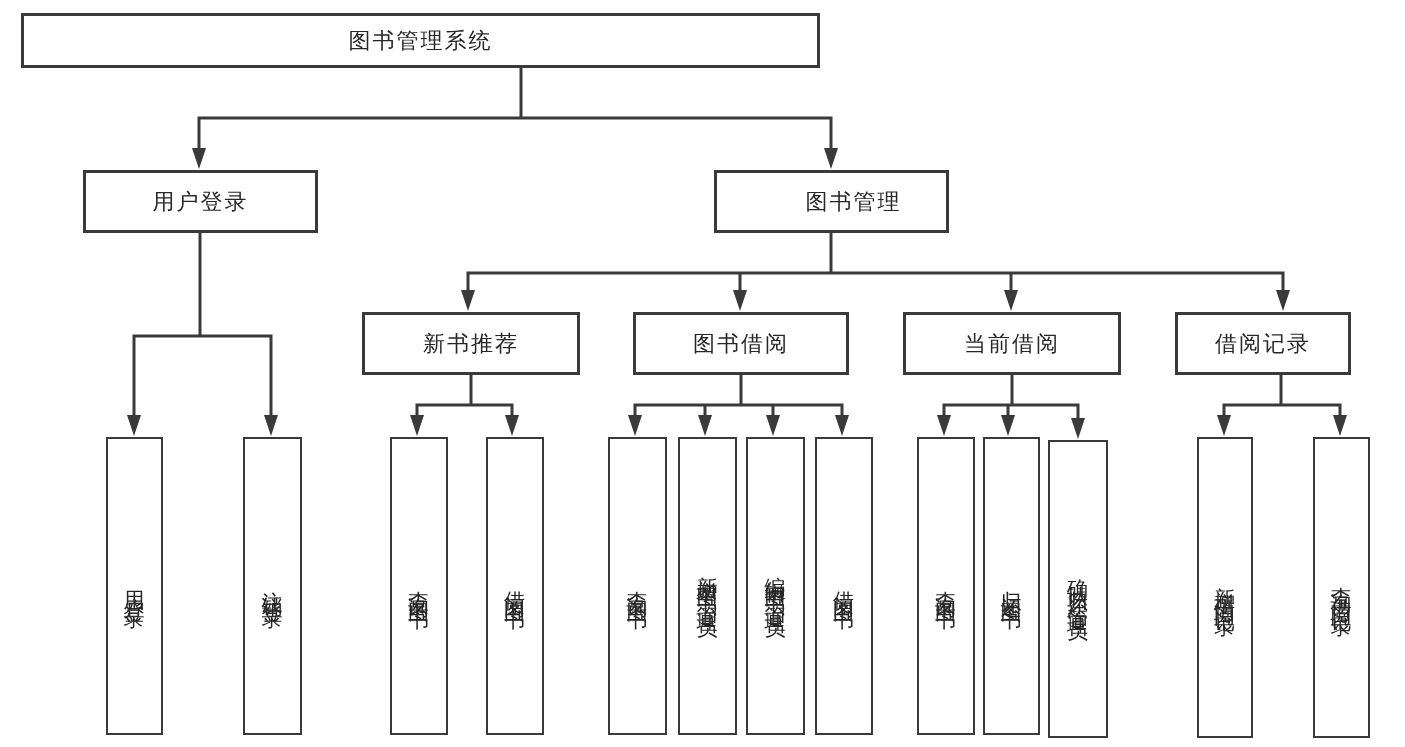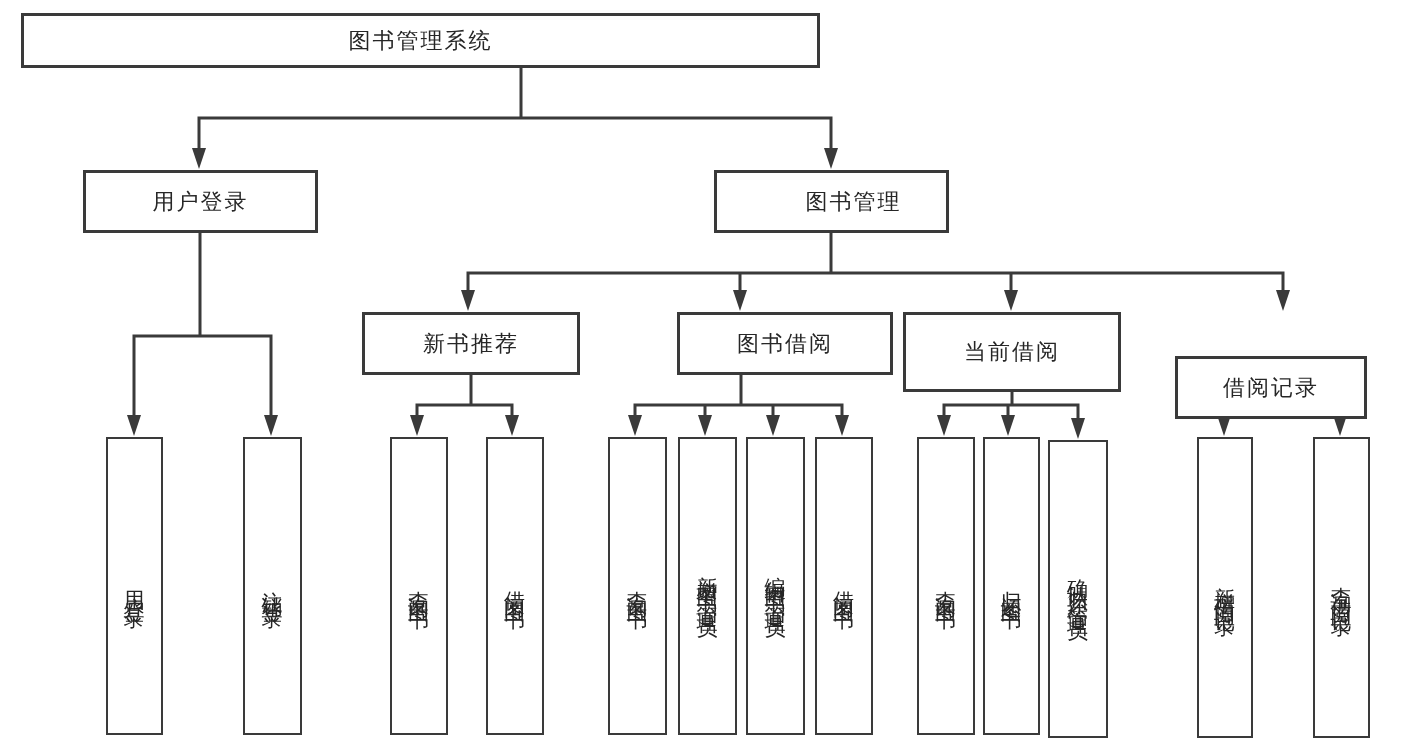--- a/index.html
+++ b/index.html
@@ -93,23 +93,23 @@
       <polygon points="1333,415 1347,415 1340,436"></polygon>
     </g>
   </svg>
 
   <div class="box h" style="left:21px;top:13px;width:799px;height:55px;">图书管理系统</div>
 
   <div class="box h" style="left:83px;top:170px;width:235px;height:63px;">用户登录</div>
   <div class="box h" style="left:714px;top:170px;width:235px;height:63px;padding-left:44px;">图书管理</div>
 
   <div class="box h" style="left:362px;top:312px;width:218px;height:63px;text-align:right;">新书推荐</div>
-  <div class="box h" style="left:633px;top:312px;width:216px;height:63px;margin-left:44px;">图书借阅</div>
-  <div class="box h" style="left:903px;top:312px;width:218px;height:80px;">当前借阅</div>
-  <div class="box h" style="left:1175px;top:312px;width:192px;height:63px;margin-top:44px;">借阅记录</div>
+  <div class="box h" style="left:633px;top:312px;width:216px;height:63px;">图书借阅</div>
+  <div class="box h" style="left:903px;top:312px;width:218px;height:63px;">当前借阅</div>
+  <div class="box h" style="left:1175px;top:312px;width:176px;height:63px;">借阅记录</div>
 
   <div class="box v" style="left:106px;top:437px;width:57px;height:298px;">用户登录</div>
   <div class="box v" style="left:243px;top:437px;width:59px;height:298px;">注销登录</div>
 
   <div class="box v" style="left:390px;top:437px;width:58px;height:298px;">查询图书</div>
   <div class="box v" style="left:486px;top:437px;width:58px;height:298px;">借阅图书</div>
 
   <div class="box v" style="left:608px;top:437px;width:59px;height:298px;">查询图书</div>
   <div class="box v" style="left:678px;top:437px;width:59px;height:298px;">新增图书（管理员）</div>
   <div class="box v" style="left:746px;top:437px;width:59px;height:298px;">编辑图书（管理员）</div>

